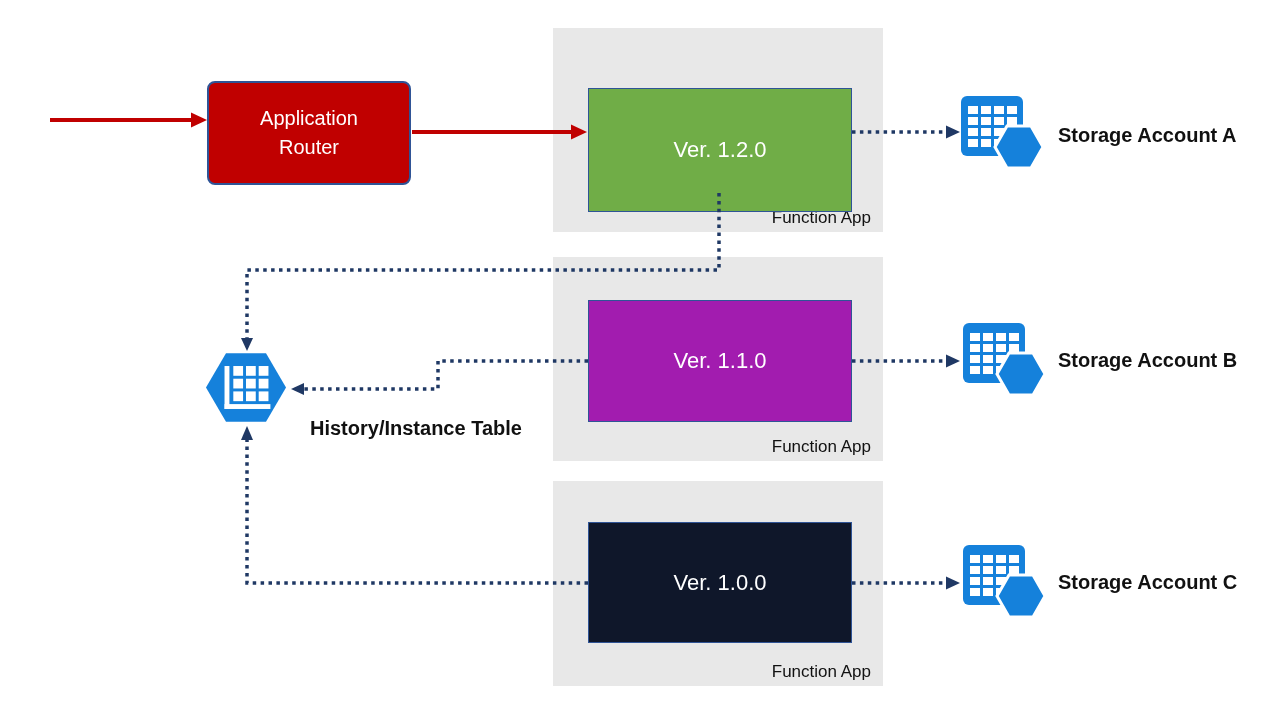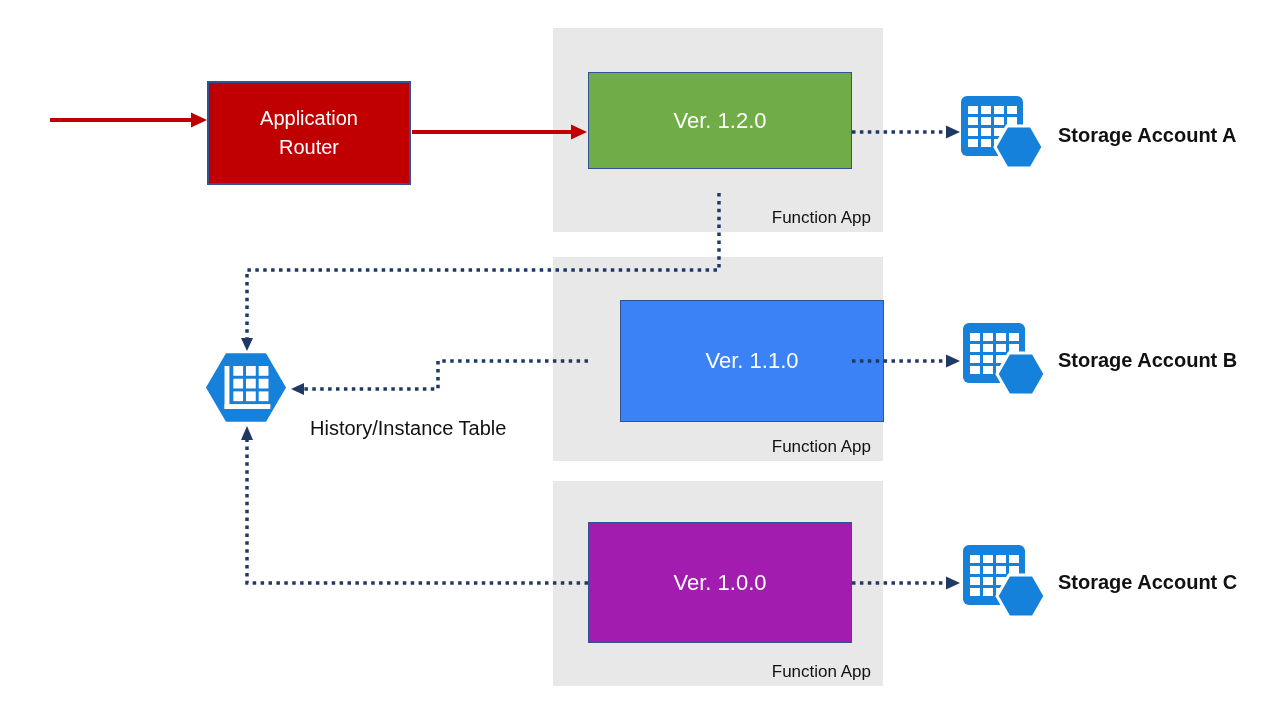--- a/index.html
+++ b/index.html
@@ -22,34 +22,34 @@
   .fa-container{position:absolute;left:553px;width:330px;background:var(--container-gray);}
   .fa-c1{top:28px;height:204px;}
   .fa-c2{top:257px;height:204px;}
   .fa-c3{top:481px;height:205px;}
   .fa-label{position:absolute;right:12px;bottom:4px;font-size:17px;color:var(--label-black);}
 
   
   .vbox{position:absolute;left:588px;width:264px;border:1.5px solid var(--box-border);
     display:flex;align-items:center;justify-content:center;}
   .vbox span{color:#ffffff;font-size:22px;}
-  .v120{top:72px;height:97px;background:var(--green);}
+  .v120{top:88px;height:124px;background:var(--green);}
   .v110{top:300px;height:122px;background:var(--blue);}
   .v100{top:522px;height:121px;background:var(--blue);}
 
   
   .icon{position:absolute;}
   .st-a{left:960px;top:95px;}
   .st-b{left:962px;top:322px;}
   .st-c{left:962px;top:544px;}
   .hist-icon{left:205px;top:352px;}
 
   .st-label{position:absolute;left:1058px;font-size:20px;font-weight:bold;color:var(--label-black);white-space:nowrap;}
   .st-la{top:124px;} .st-lb{top:349px;} .st-lc{top:571px;}
-  .hist-label{position:absolute;left:310px;top:417px;font-size:20px;font-weight:normal;color:var(--label-black);white-space:nowrap;}
+  .hist-label{position:absolute;left:310px;top:417px;font-size:20px;font-weight:bold;color:var(--label-black);white-space:nowrap;}
 
   
   .overlay{position:absolute;left:0;top:0;width:1280px;height:720px;pointer-events:none;}
   .red-line{stroke:var(--router-red);stroke-width:4;fill:none;}
   .red-head{fill:var(--router-red);}
   .dot-line{stroke:var(--connector-navy);stroke-width:3.5;fill:none;
     stroke-dasharray:3.5 4.4;stroke-linecap:butt;}
   .dot-head{fill:var(--connector-navy);}
   .az{fill:var(--icon-blue);}
 </style>
@@ -61,32 +61,32 @@
   <div class="fa-container fa-c1">
     <div class="fa-label">Function App</div>
   </div>
   <div class="fa-container fa-c2">
     <div class="fa-label">Function App</div>
   </div>
   <div class="fa-container fa-c3">
     <div class="fa-label">Function App</div>
   </div>
 
-  <div class="router" style="background-color: rgb(192, 0, 0);">
+  <div class="router" style="background-color: rgb(192, 0, 0); border-radius: 8px;">
     <span>Application
 Router</span>
   </div>
 
   <div class="vbox v120" style="background-color: rgb(112, 173, 71);">
     <span>Ver. 1.2.0</span>
   </div>
-  <div class="vbox v110" style="background-color: #3b82f6; margin-left: 32px;">
+  <div class="vbox v110" style="background-color: #a21caf;">
     <span>Ver. 1.1.0</span>
   </div>
-  <div class="vbox v100" style="background-color: #a21caf;">
+  <div class="vbox v100" style="background-color: #0f172a;">
     <span>Ver. 1.0.0</span>
   </div>
 
   <div class="icon st-a">
     <svg width="84" height="76" viewBox="0 0 84 76">
       <rect class="az" x="1" y="1" width="62" height="60" rx="6"></rect>
       <g fill="#ffffff">
         <rect x="8" y="11" width="10" height="8"></rect>
           <rect x="21" y="11" width="10" height="8"></rect>
           <rect x="34" y="11" width="10" height="8"></rect>

